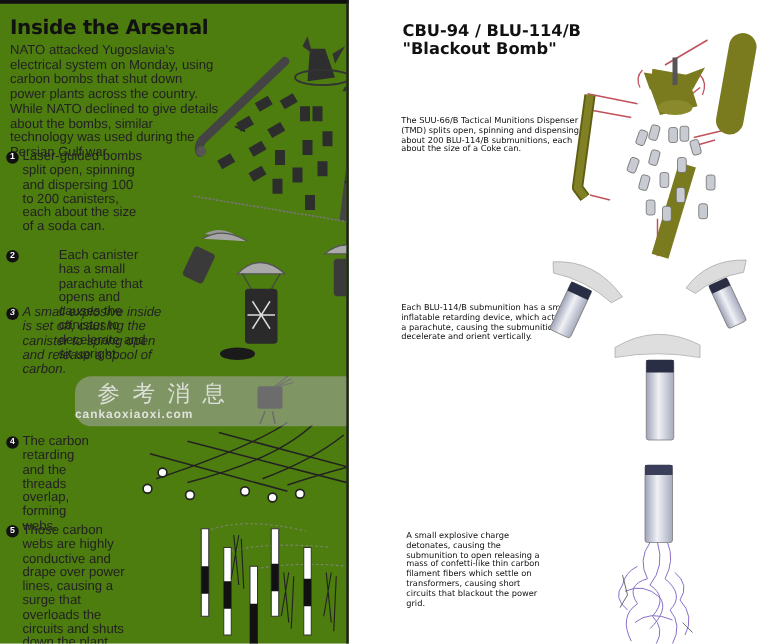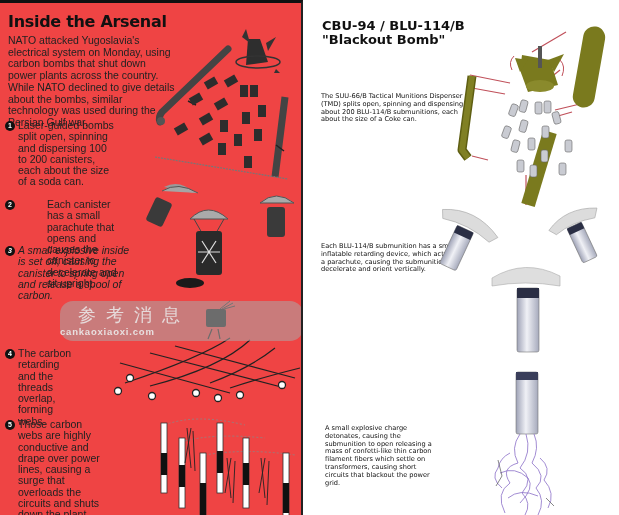--- a/index.html
+++ b/index.html
@@ -1,22 +1,22 @@
 <!DOCTYPE html>
 <html><head>
 <meta charset="utf-8">
 <style>
   * { box-sizing: border-box; margin: 0; padding: 0; }
   html, body { width: 619px; height: 515px; overflow: hidden; background: #ffffff; }
   body { position: relative; font-family: "Liberation Sans", sans-serif; color: #1a1a1a; }
 
   
   .left-panel {
-    position: absolute; left: 0; top: 0; width: 303px; height: 515px;
-    background: #ef4444;
+    position: absolute; left: 0; top: 0; width: 279px; height: 515px;
+    background: #4d7c0f;
     border-top: 3px solid #111;
     border-right: 2px solid #222;
     overflow: hidden;
   }
   .left-title {
     position: absolute; left: 8px; top: 9px;
     font-family: "DejaVu Sans", sans-serif; font-weight: bold;
     font-size: 16px; letter-spacing: -0.3px; color: #111;
   }
   .left-intro {

